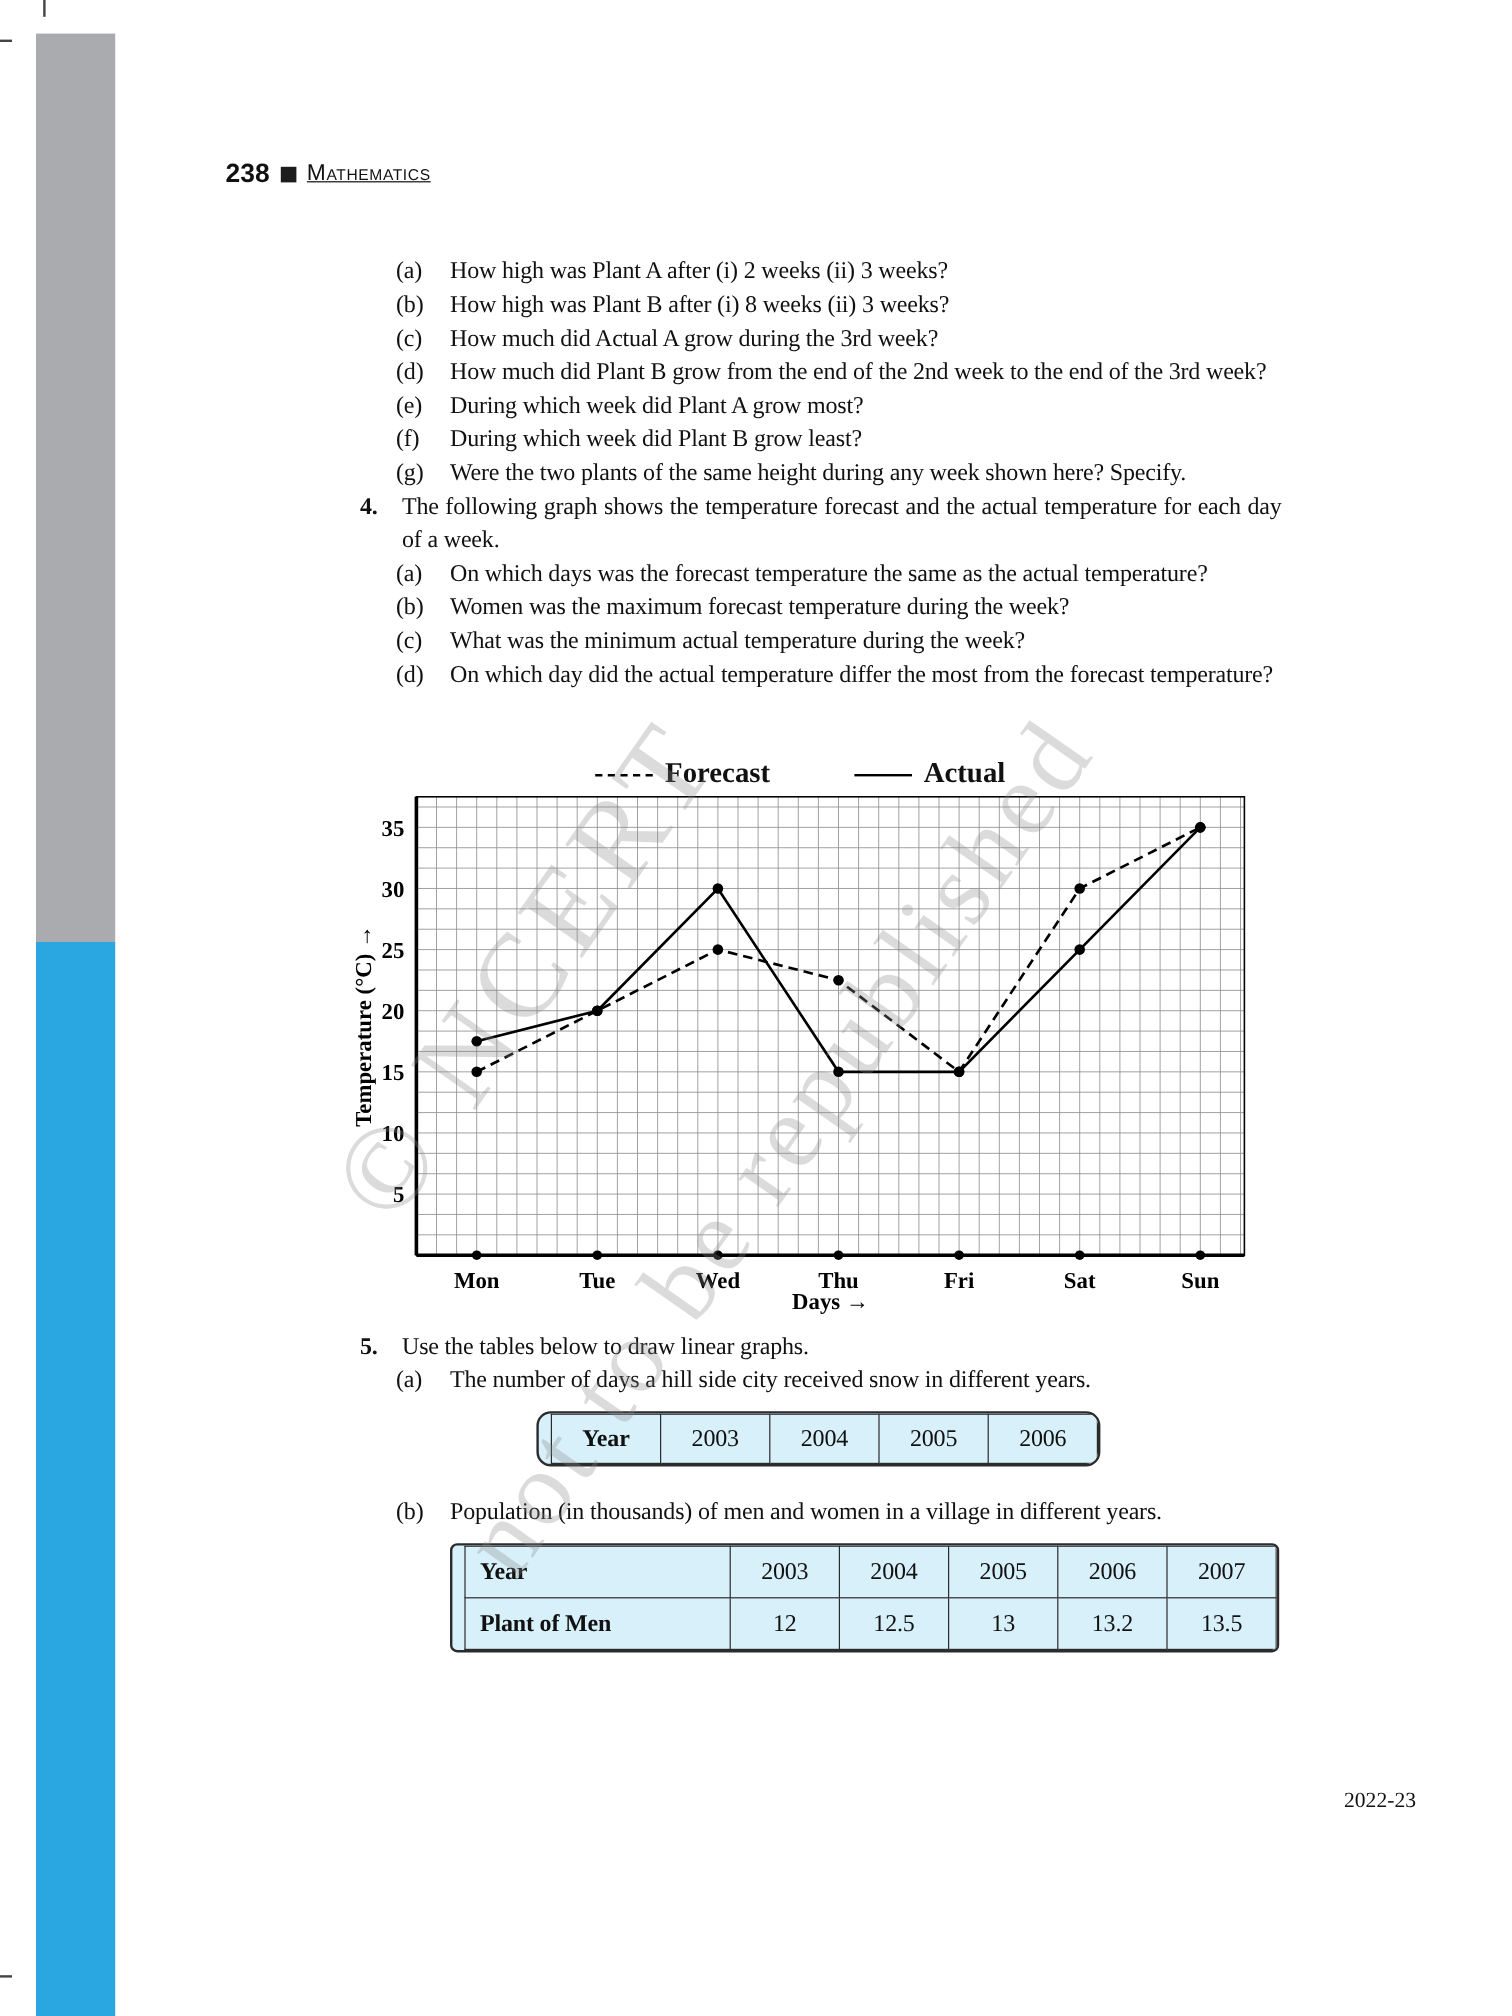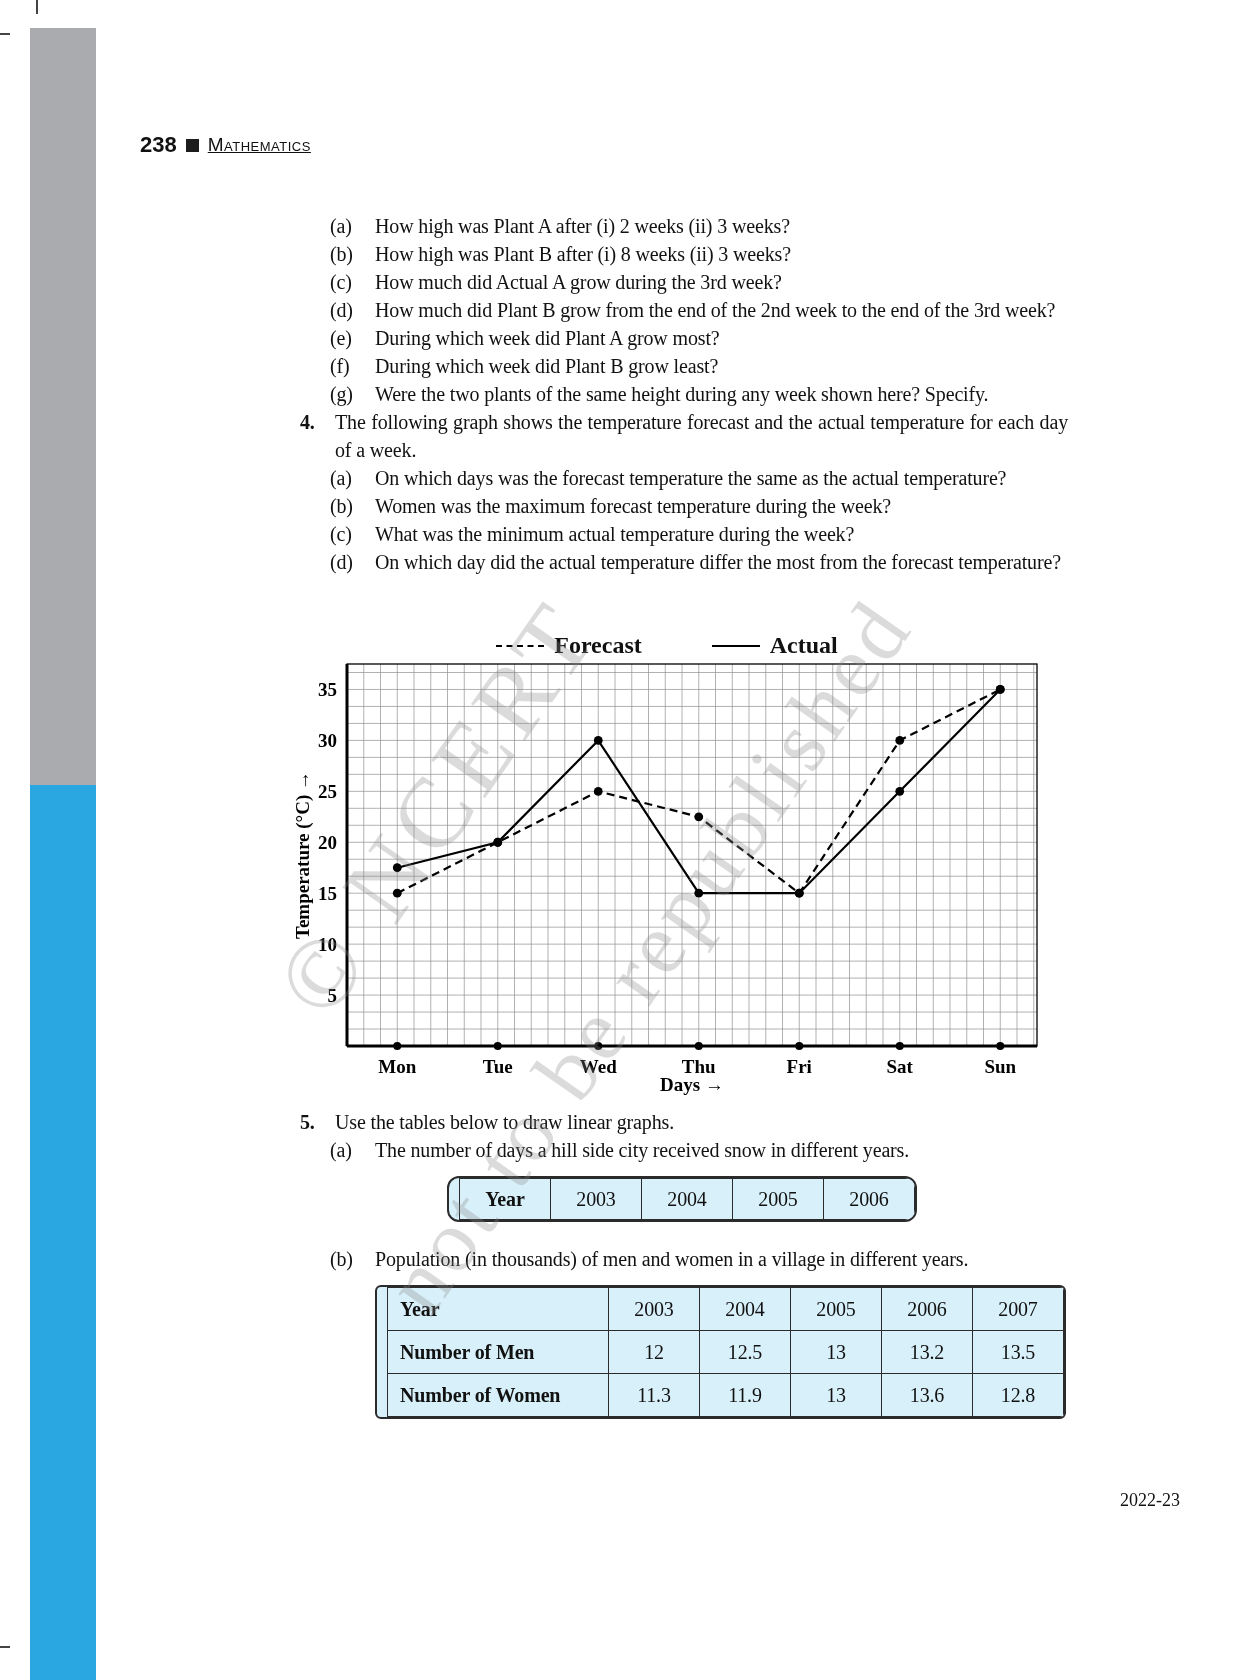--- a/index.html
+++ b/index.html
@@ -11,21 +11,21 @@
   .bar-gray{position:absolute;left:30px;top:28px;width:66px;height:757px;background:#a9abae;}
   .bar-blue{position:absolute;left:30px;top:785px;width:66px;height:895px;background:#2aa7e0;}
   
   .crop{position:absolute;background:#444;}
   .crop.v1{left:36px;top:0;width:2px;height:14px;}
   .crop.h1{left:0;top:33px;width:10px;height:2px;}
   .crop.v2{left:36px;top:1666px;width:2px;height:14px;}
   .crop.h2{left:0;top:1646px;width:10px;height:2px;}
   
   .header{position:absolute;left:140px;top:132px;display:flex;align-items:center;gap:9px;}
-  .page-num{font-weight:bold;font-size:22px;font-family:"Liberation Sans",sans-serif;}
+  .page-num{font-weight:bold;font-size:22px;font-family:"Liberation Sans",sans-serif;margin-left:48px;}
   .hdr-square{width:13px;height:13px;background:#1c1c1c;display:inline-block;}
   .hdr-subject{font-family:"Liberation Sans",sans-serif;font-variant:small-caps;font-size:19px;letter-spacing:0.5px;text-decoration:underline;}
   
   .content{position:absolute;left:300px;width:768px;font-size:20px;line-height:28px;letter-spacing:-0.15px;}
   .content-top{top:212px;}
   .content-q5{top:1108px;}
   .qrow{display:flex;margin-left:30px;}
   .qlabel{flex:0 0 45px;}
   .qtext{flex:1;display:block;text-align:justify;}
   .qnumrow{display:flex;}
@@ -286,35 +286,27 @@
       <tbody>
           <tr>
         <td class="c0">Year</td>
         <td class="cv">2003</td>
         <td class="cv">2004</td>
         <td class="cv">2005</td>
         <td class="cv">2006</td>
         <td class="cv">2007</td>
       </tr>
       <tr>
-        <td class="c0">Number of Men</td>
+        <td class="c0">Plant of Men</td>
         <td class="cv">12</td>
         <td class="cv">12.5</td>
         <td class="cv">13</td>
         <td class="cv">13.2</td>
         <td class="cv">13.5</td>
       </tr>
-      <tr>
-        <td class="c0">Number of Women</td>
-        <td class="cv">11.3</td>
-        <td class="cv">11.9</td>
-        <td class="cv">13</td>
-        <td class="cv">13.6</td>
-        <td class="cv">12.8</td>
-      </tr>
     </tbody>
       </table>
   </div>
 </div>
 
 <div class="footer">2022-23</div>
 
 <div class="watermark">
   <div class="wm-line1">© NCERT</div>
   <div class="wm-line2">not to be republished</div>

